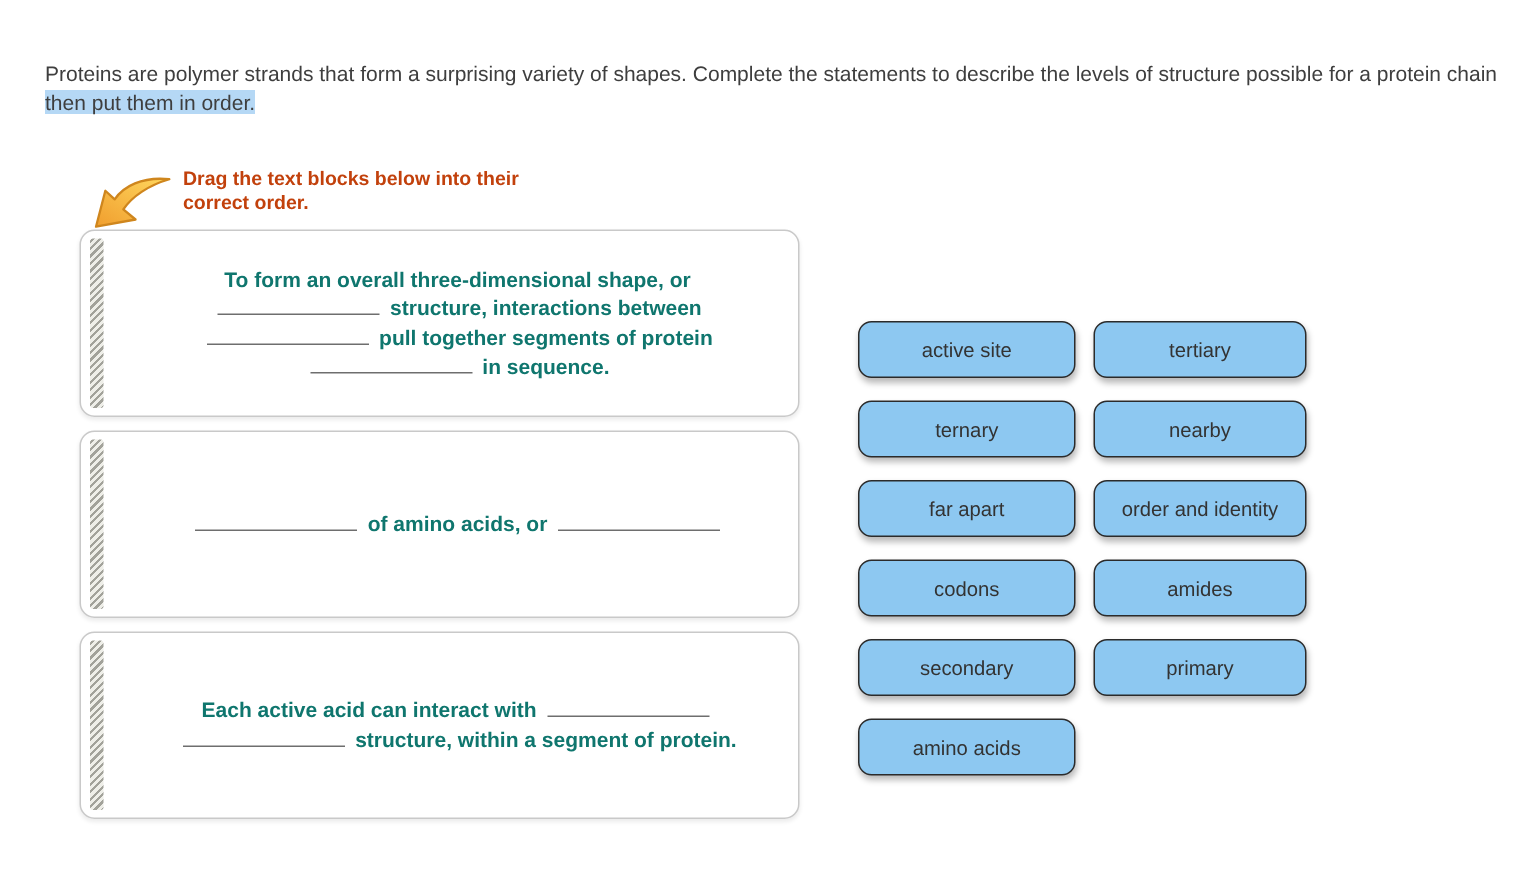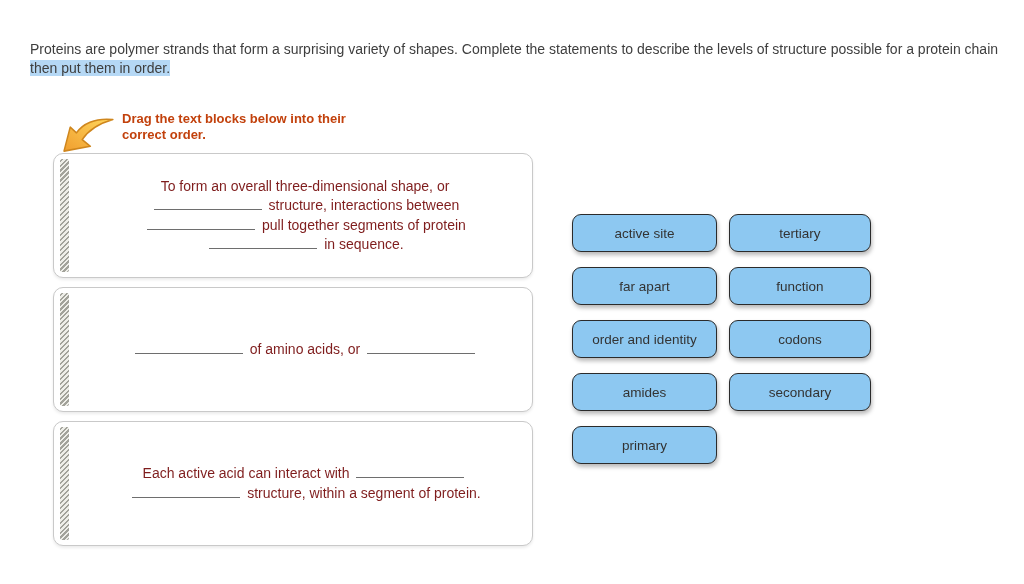--- a/index.html
+++ b/index.html
@@ -39,21 +39,21 @@
     border:1.5px solid var(--card-border);border-radius:10px;background:#ffffff;
     box-shadow:0 2px 3px rgba(0,0,0,0.08);
     display:flex;align-items:center;justify-content:center;
   }
   .grip{
     position:absolute;left:6px;top:5px;bottom:5px;width:9px;border-radius:2px;
     background:repeating-linear-gradient(-45deg,#a2a29a 0 1.5px,#eeeee8 1.5px 3.5px);
   }
   .card-text{
     width:430px;margin-left:24px;text-align:center;
-    font-size:14px;line-height:19.5px;color:#7f1d1d;
+    font-size:14px;line-height:19.5px;color:#0f766e;font-weight:bold;
   }
   .blank{
     display:inline-block;width:108px;height:0.95em;margin:0 3px;
     border-bottom:1.5px solid var(--blank-line);vertical-align:baseline;
   }
 
   .word-bank{
     position:absolute;left:572px;top:214px;
     display:grid;grid-template-columns:145px 142px;gap:15px 12px;
   }
@@ -108,22 +108,24 @@
         <div class="card-text">
           <div class="line"><span>Each active acid can interact with </span><span class="blank"></span></div>
           <div class="line"><span class="blank"></span><span> structure, within a segment of protein.</span></div>
         </div>
       </div>
     </div>
 
   <div class="word-bank">
       <button class="tile">active site</button>
       <button class="tile">tertiary</button>
+      <button class="tile">ternary</button>
+      <button class="tile">nearby</button>
       <button class="tile">far apart</button>
-      <button class="tile">function</button>
       <button class="tile">order and identity</button>
       <button class="tile">codons</button>
       <button class="tile">amides</button>
       <button class="tile">secondary</button>
       <button class="tile">primary</button>
+      <button class="tile">amino acids</button>
     </div>
 
 </div>
 
 </body></html>

